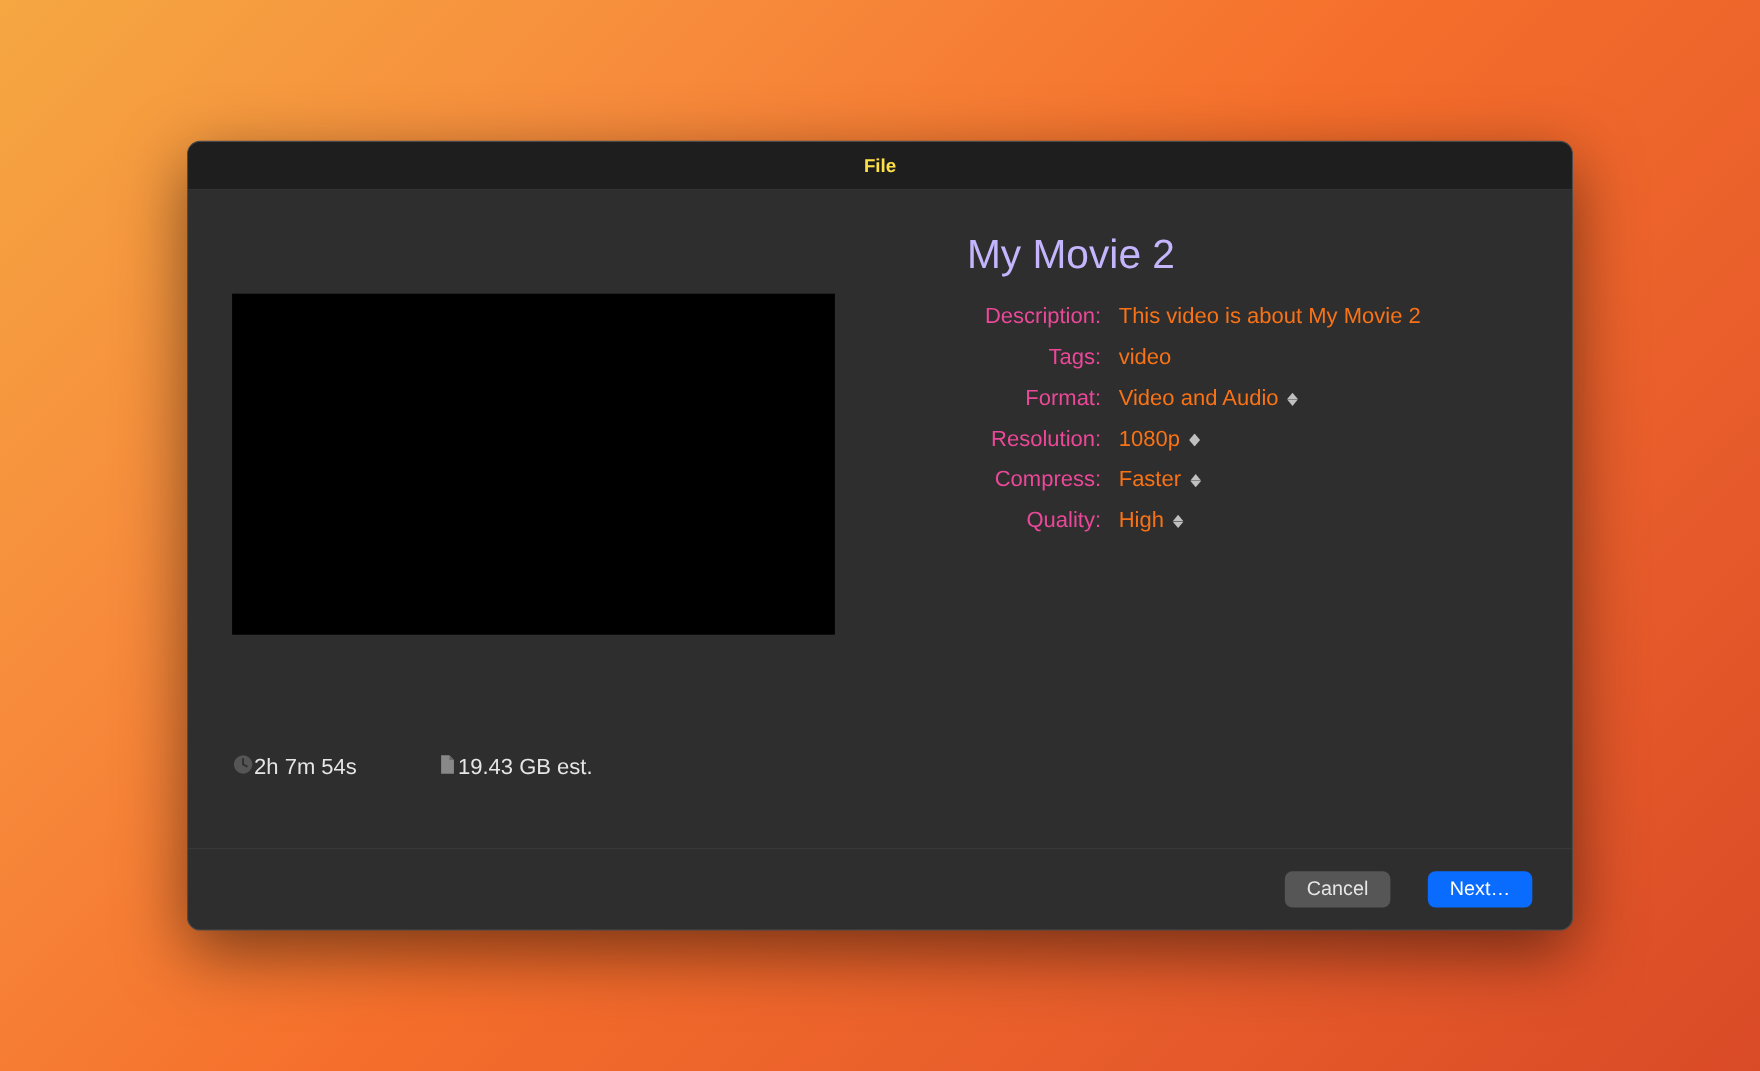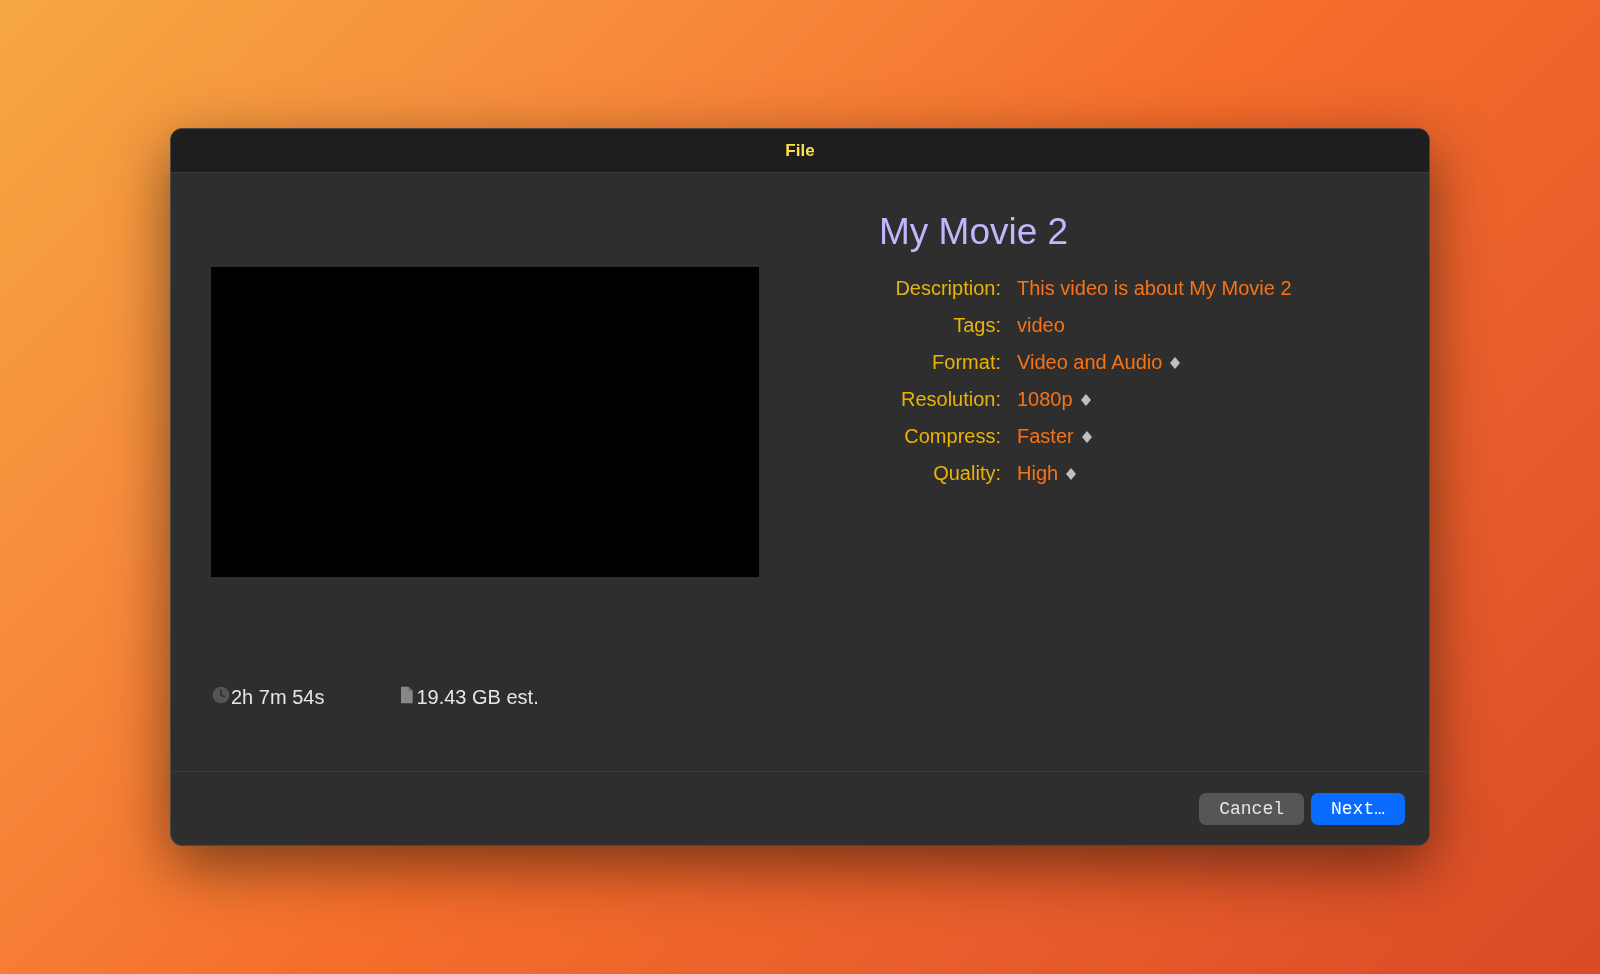--- a/index.html
+++ b/index.html
@@ -103,21 +103,21 @@
     
     .form-row {
       display: flex;
       align-items: center;
       gap: 16px;
     }
     
     .form-label {
       width: 180px;
       text-align: right;
-      color: #eab308;
+      color: #ec4899;
       font-size: 20px;
     }
     
     .form-value {
       color: #f97316;
       font-size: 20px;
       display: flex;
       align-items: center;
       gap: 6px;
     }
@@ -135,23 +135,22 @@
       height: 6px;
       fill: #c0c0c0;
     }
     
     .footer {
       height: 74px;
       border-top: 1px solid #3a3a3a;
       display: flex;
       justify-content: flex-end;
       align-items: center;
-      padding: 0 24px;
-      gap: 7px;
-      font-family: Liberation Mono, monospace;
+      padding: 0 36px;
+      gap: 34px;
     }
     
     .btn {
       padding: 6px 20px;
       border-radius: 7px;
       font-size: 18px;
       border: none;
       cursor: pointer;
       font-family: inherit;
     }

